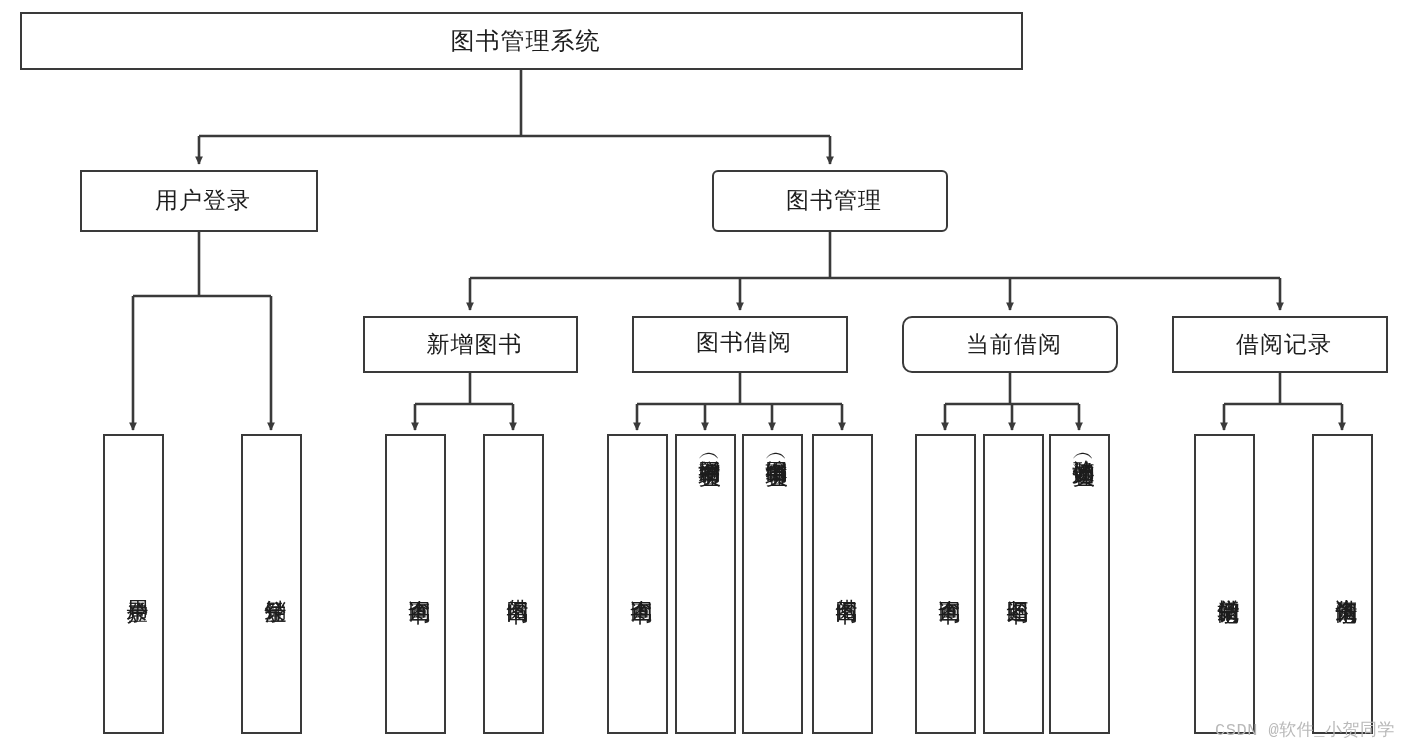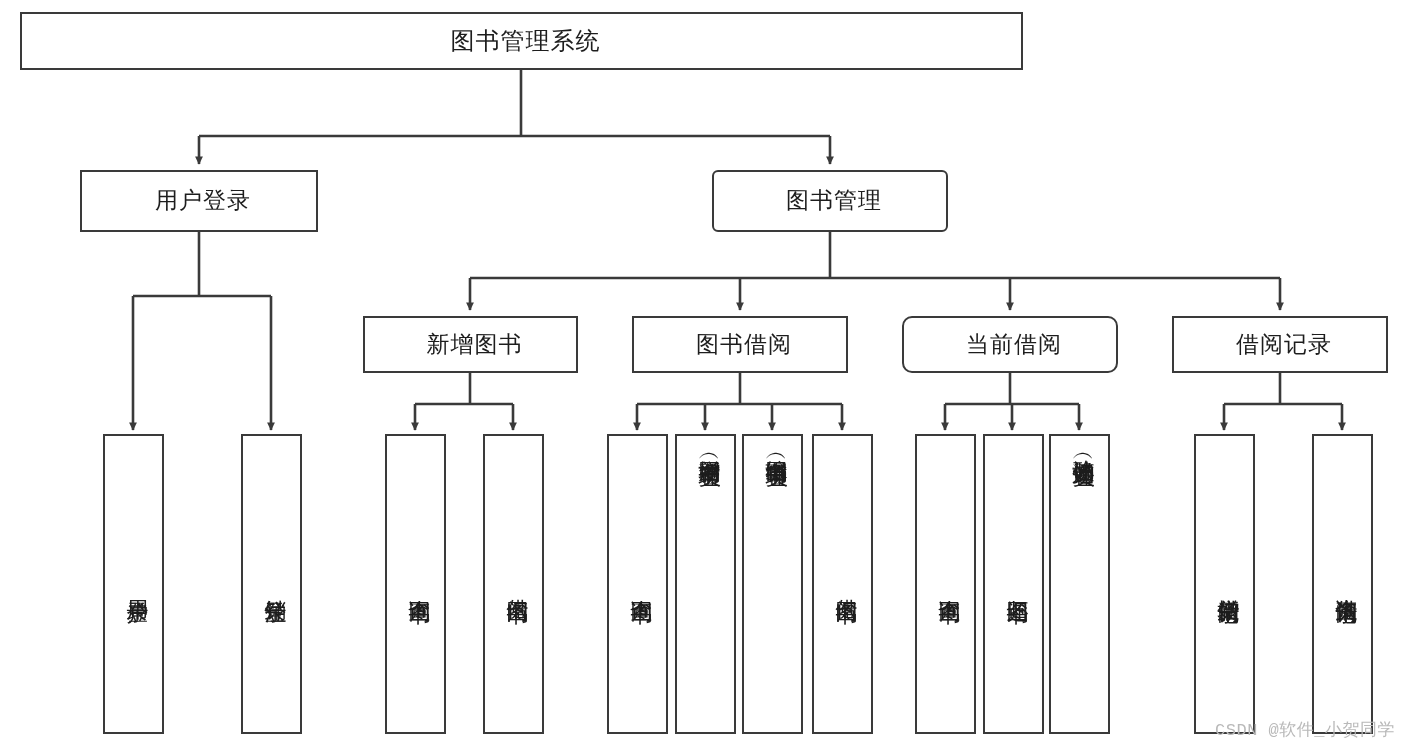--- a/index.html
+++ b/index.html
@@ -132,21 +132,21 @@
   <div class="node" style="left:80px; top:170px; width:238px; height:62px;">
     <span class="node-h">用户登录</span>
   </div>
   <div class="node" style="left:712px; top:170px; width:236px; height:62px;border-radius:6px;">
     <span class="node-h">图书管理</span>
   </div>
 
   <div class="node" style="left:363px; top:316px; width:215px; height:57px;">
     <span class="node-h">新增图书</span>
   </div>
-  <div class="node" style="left:632px; top:316px; width:216px; height:57px;">
+  <div class="node" style="left:632px; top:316px; width:216px; height:57px;font-family:Liberation Mono, monospace;">
     <span class="node-h">图书借阅</span>
   </div>
   <div class="node" style="left:902px; top:316px; width:216px; height:57px;border-radius:10px;">
     <span class="node-h">当前借阅</span>
   </div>
   <div class="node" style="left:1172px; top:316px; width:216px; height:57px;">
     <span class="node-h">借阅记录</span>
   </div>
 
   <div class="node leaf leaf-mid" style="left:103px; top:434px; width:61px; height:300px;">

